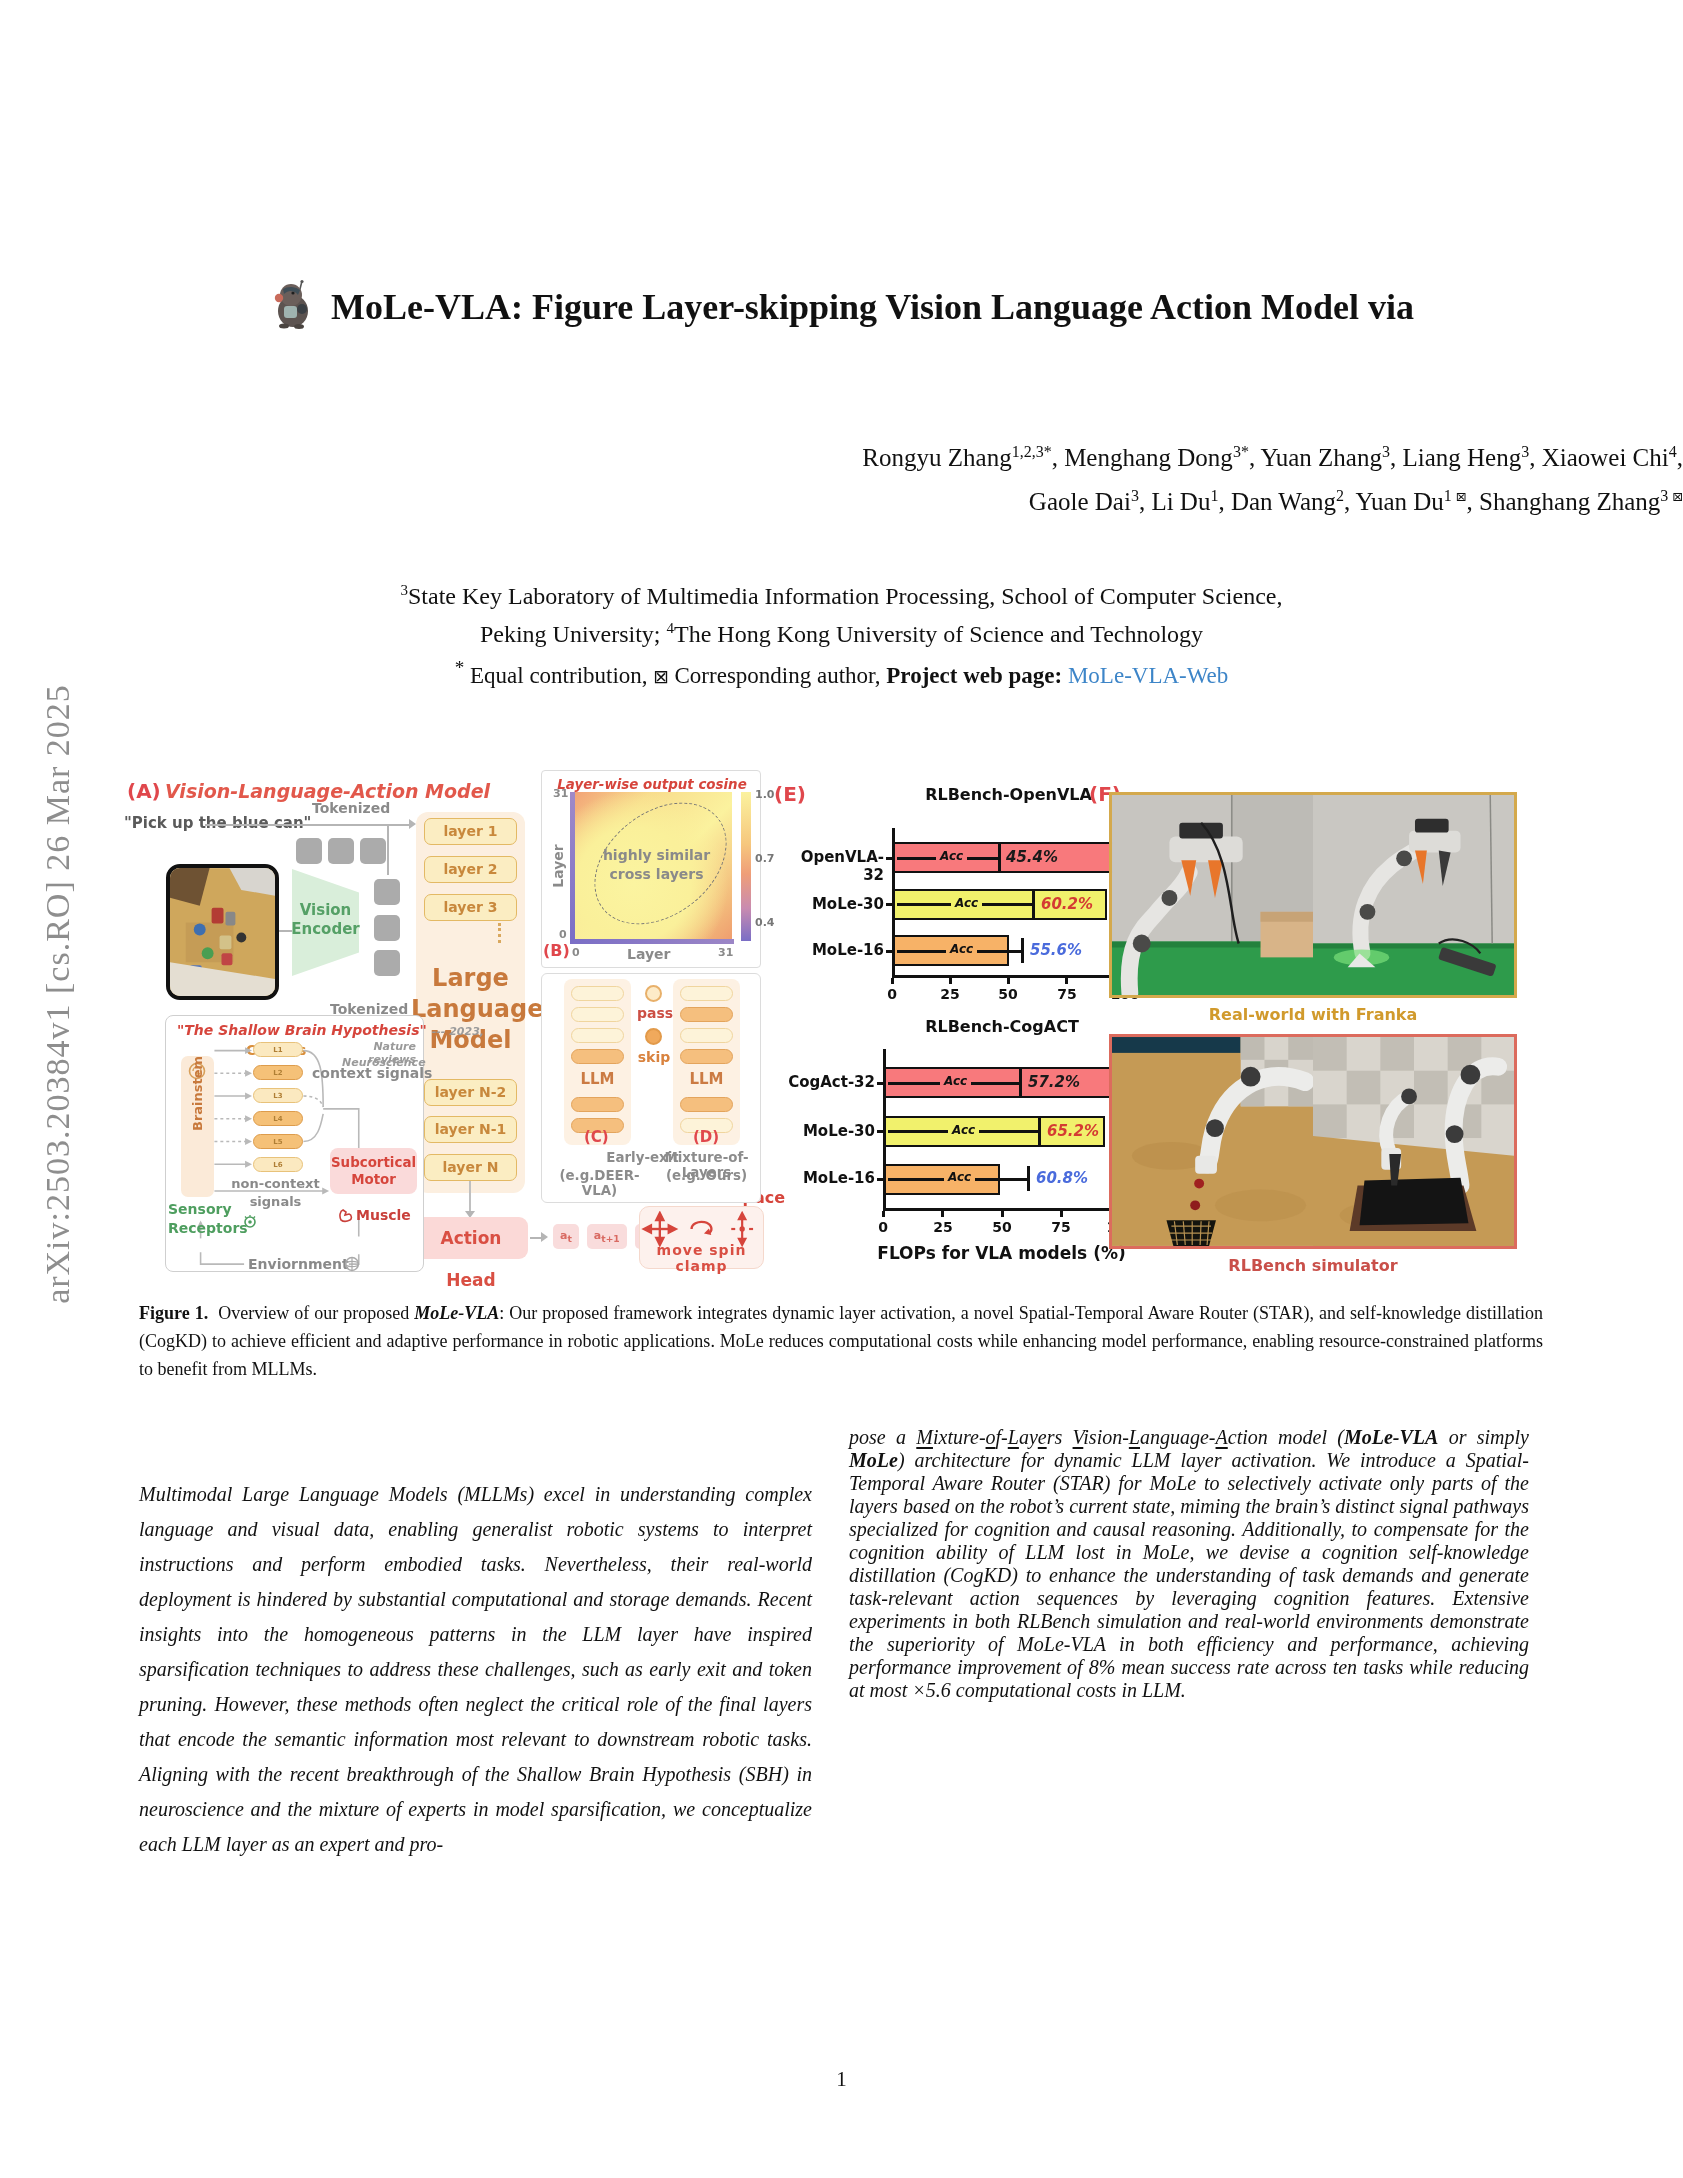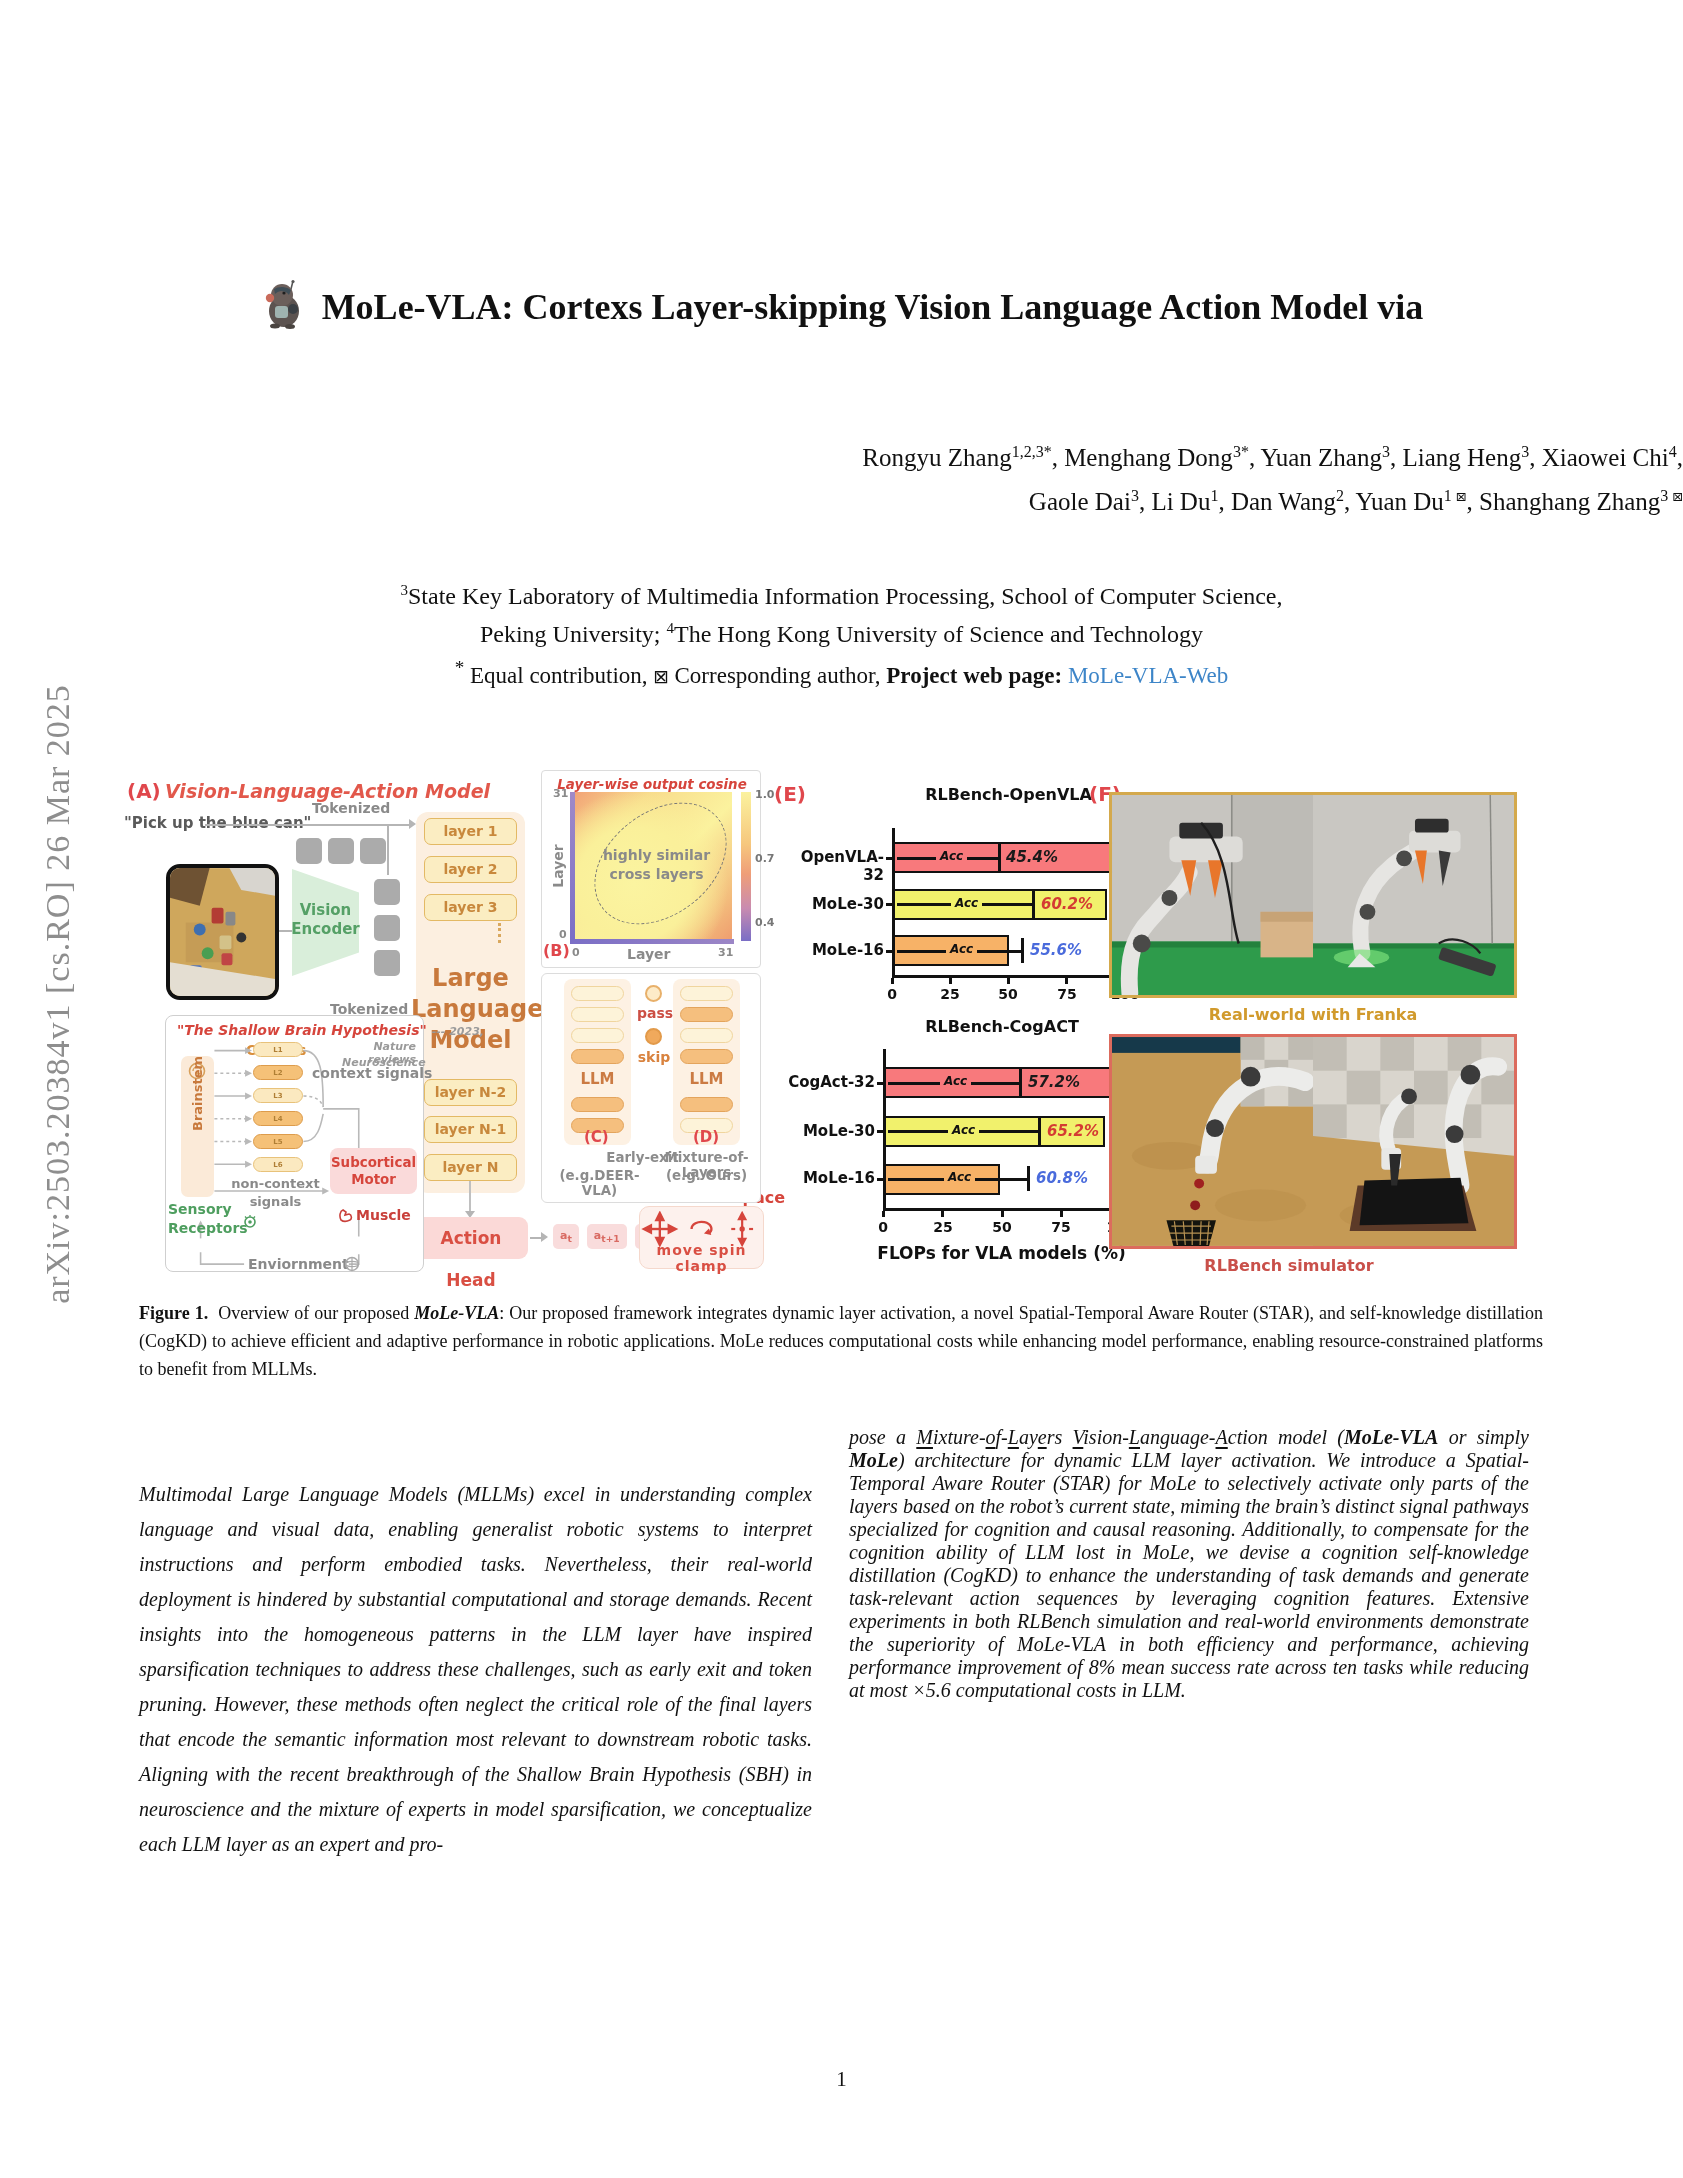--- a/index.html
+++ b/index.html
@@ -145,21 +145,21 @@
         <ellipse cx="24" cy="32" rx="15" ry="16" fill="#5c5350"></ellipse>
         <circle cx="22" cy="16" r="11" fill="#6b5f5b"></circle>
         <circle cx="10" cy="19" r="4.2" fill="#c96b5b"></circle>
         <circle cx="24" cy="14" r="1.6" fill="#1e1e1e"></circle>
         <path d="M14,10 a11,7 0 0 1 17,1 l-2,5 a9,9 0 0 0 -14,-1 z" fill="#3f4e57"></path>
         <rect x="15" y="27" width="13" height="12" rx="3" fill="#9fb3b0"></rect>
         <circle cx="33" cy="30" r="5" fill="#3a3f44"></circle>
         <ellipse cx="15" cy="47" rx="5" ry="2.5" fill="#4a4440"></ellipse>
         <ellipse cx="30" cy="47.5" rx="5" ry="2.5" fill="#4a4440"></ellipse>
       </svg>
-    </span><span>MoLe-VLA: Cortexs Layer-skipping Vision Language Action Model via</span>
+    </span><span>MoLe-VLA: Figure Layer-skipping Vision Language Action Model via</span>
   </div>
 
   <div class="authors" style="top:443px;">Rongyu Zhang<sup>1,2,3*</sup>, Menghang Dong<sup>3*</sup>, Yuan Zhang<sup>3</sup>, Liang Heng<sup>3</sup>, Xiaowei Chi<sup>4</sup>,</div>
   <div class="authors" style="top:487px;">Gaole Dai<sup>3</sup>, Li Du<sup>1</sup>, Dan Wang<sup>2</sup>, Yuan Du<sup>1 <span class="ds">⊠</span></sup>, Shanghang Zhang<sup>3 <span class="ds">⊠</span></sup></div>
 
   <div class="affil" style="top:582px;"><sup>3</sup>State Key Laboratory of Multimedia Information Processing, School of Computer Science,</div>
   <div class="affil" style="top:620px;">Peking University; <sup>4</sup>The Hong Kong University of Science and Technology</div>
 
   <div class="contrib"><span><sup>*</sup> Equal contribution, <span class="ds">⊠</span> Corresponding author, <b>Project web page:</b> </span><span class="link">MoLe-VLA-Web</span></div>
 
@@ -537,21 +537,21 @@
         <circle cx="362" cy="38" r="10" fill="#3b3b3b"></circle>
           <circle cx="346" cy="98" r="9" fill="#3b3b3b"></circle>
         <path d="M300,60 C280,70 272,95 280,115" stroke="#ececea" stroke-width="14" fill="none" stroke-linecap="round"></path>
         <circle cx="300" cy="60" r="8" fill="#3b3b3b"></circle>
         <rect x="272" y="112" width="20" height="22" rx="4" fill="#e8e8e6"></rect>
         <polygon points="248,150 355,150 368,196 240,196" fill="#5c3a28"></polygon>
         <polygon points="255,145 352,142 360,188 250,190" fill="#141414"></polygon>
         <polygon points="280,118 292,118 288,150 282,150" fill="#2a2a2a"></polygon>
       </svg>
     </div>
-    <div class="pf-cap" style="left:971px; top:489px; width:408px; color:#c9504a;">RLBench simulator</div>
+    <div class="pf-cap" style="left:995px; top:489px; width:408px; color:#c9504a;">RLBench simulator</div>
   <div class="layer-box" style="left: 310px; top: 51px;">layer 1</div>
       <div class="layer-box" style="left: 310px; top: 89px;">layer 2</div>
       <div class="layer-box" style="left: 310px; top: 127px;">layer 3</div>
       <div class="layer-box" style="left: 310px; top: 312px;">layer N-2</div>
       <div class="layer-box" style="left: 310px; top: 349px;">layer N-1</div>
       <div class="layer-box" style="left: 310px; top: 387px;">layer N</div>
     </div>
 
   <div class="caption"><b>Figure 1.</b>&nbsp;&nbsp;Overview of our proposed <b><i>MoLe-VLA</i></b>: Our proposed framework integrates dynamic layer activation, a novel Spatial-Temporal Aware Router (STAR), and self-knowledge distillation (CogKD) to achieve efficient and adaptive performance in robotic applications. MoLe reduces computational costs while enhancing model performance, enabling resource-constrained platforms to benefit from MLLMs.</div>
   <div class="col-left">Multimodal Large Language Models (MLLMs) excel in understanding complex language and visual data, enabling generalist robotic systems to interpret instructions and perform embodied tasks. Nevertheless, their real-world deployment is hindered by substantial computational and storage demands. Recent insights into the homogeneous patterns in the LLM layer have inspired sparsification techniques to address these challenges, such as early exit and token pruning. However, these methods often neglect the critical role of the final layers that encode the semantic information most relevant to downstream robotic tasks. Aligning with the recent breakthrough of the Shallow Brain Hypothesis (SBH) in neuroscience and the mixture of experts in model sparsification, we conceptualize each LLM layer as an expert and pro-</div>

